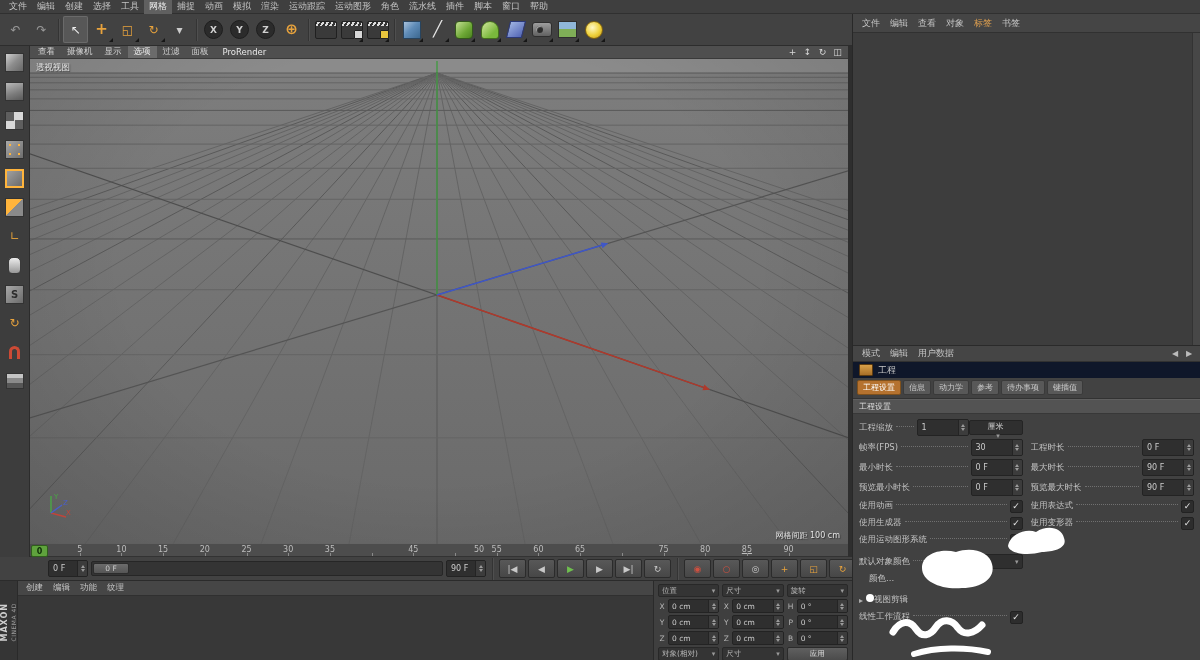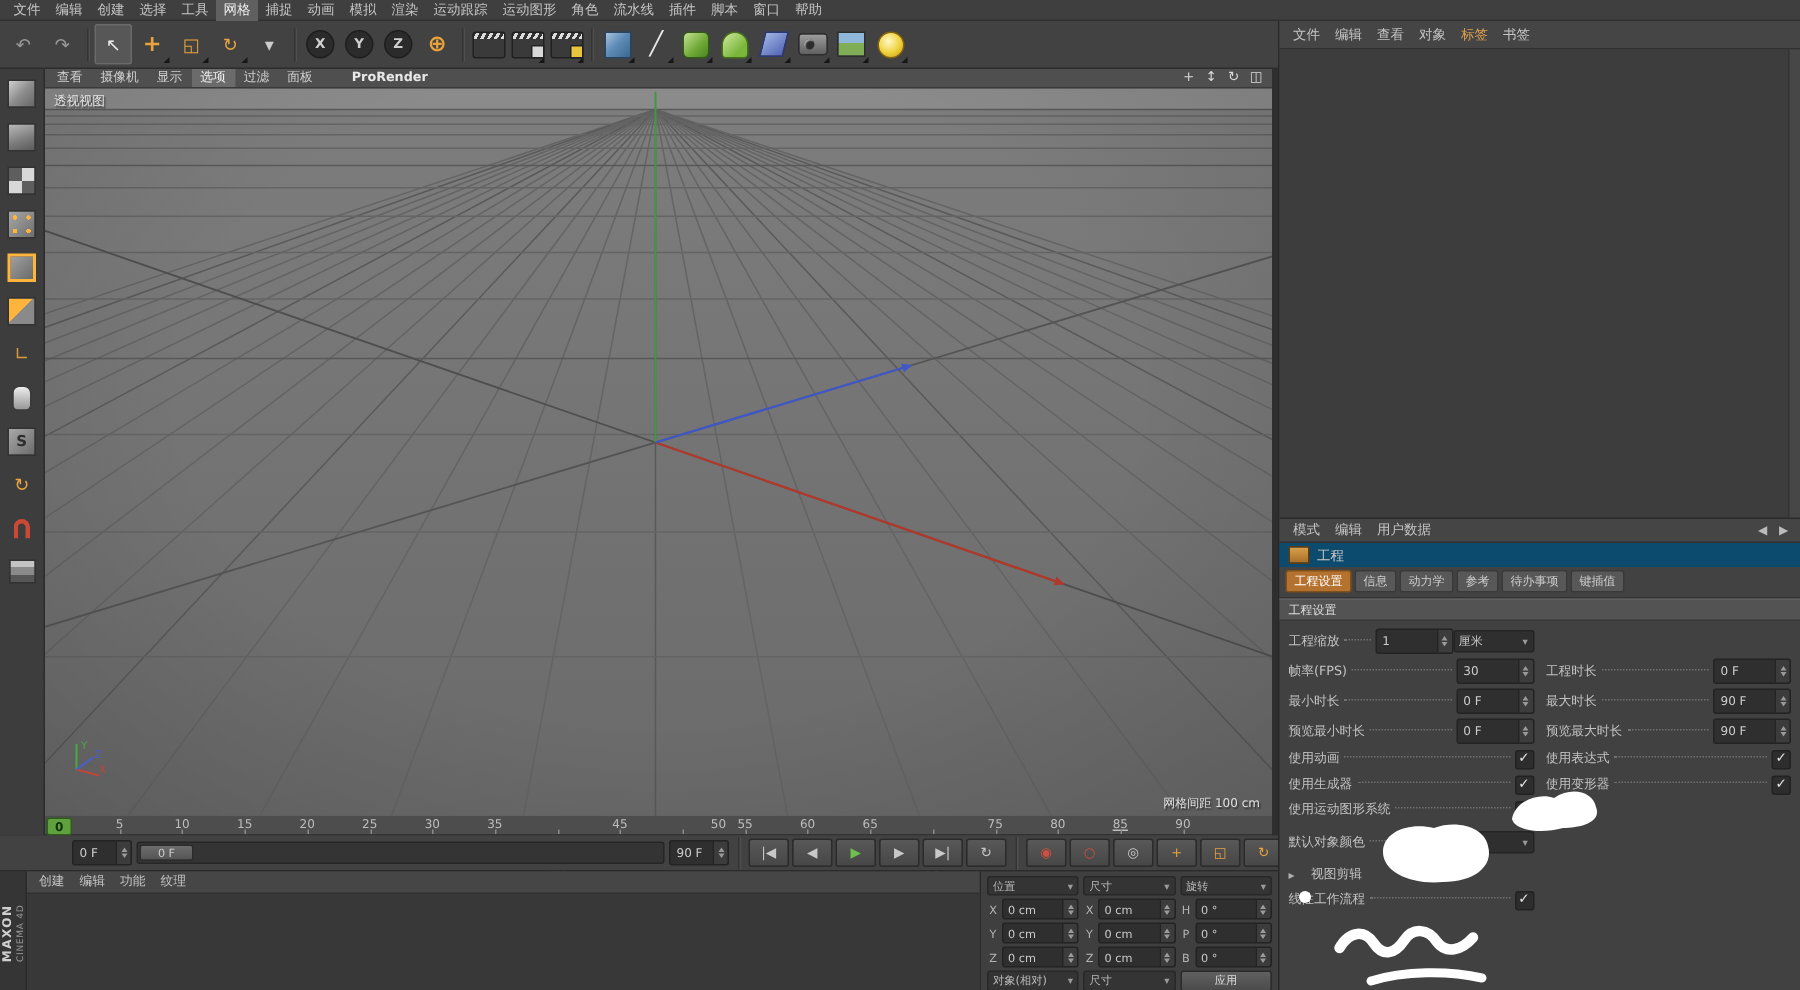--- a/index.html
+++ b/index.html
@@ -59,21 +59,21 @@
   .magnet-ic{width:11px;height:13px;border:3px solid #cc4a35;border-bottom:none;border-radius:7px 7px 0 0;box-sizing:border-box;display:block;}
   .layers-ic{width:16px;height:14px;border:1px solid #333;background:linear-gradient(#c4c4c4 0 4px,#8a8a8a 4px 9px,#565656 9px);}
   .boxed{width:17px;height:17px;background:linear-gradient(135deg,#a8a8a8,#6b6b6b);border:1px solid #333;
         display:flex;align-items:center;justify-content:center;font-size:10px;font-weight:bold;color:#2d2d2d;}
 
   
   #viewport-menubar{left:30px;top:46px;width:818px;height:13px;background:#4f4f4f;border-bottom:1px solid #3a3a3a;
         display:flex;align-items:center;box-sizing:border-box;padding-left:2px;}
   .vp-menu-item{padding:0 6px;font-size:8.5px;color:#cfcfcf;height:100%;display:flex;align-items:center;}
   .vp-menu-item.active{background:#6b6b6b;color:#f0f0f0;}
-  .vp-menu-item.pro{font-weight:bold;color:#e8e8e8;margin-left:14px;}
+  .vp-menu-item.pro{font-weight:normal;color:#e8e8e8;margin-left:2px;}
   #vp-nav{margin-left:auto;display:flex;align-items:center;gap:2px;padding-right:4px;}
   .vp-nav-btn{width:13px;height:11px;display:flex;align-items:center;justify-content:center;font-size:9px;color:#d8d8d8;}
 
   
   #viewport{left:30px;top:59px;width:818px;height:485px;background:#6e6e6e;overflow:hidden;}
   #grid-svg{position:absolute;left:0;top:0;}
   #view-label{position:absolute;left:6px;top:3px;font-size:8.5px;color:#e2e2e2;text-shadow:1px 1px 1px rgba(0,0,0,.55);}
   #grid-spacing{position:absolute;right:8px;bottom:3px;font-size:8px;color:#e0e0e0;text-shadow:1px 1px 1px rgba(0,0,0,.5);}
   #vignette{position:absolute;left:0;top:0;right:0;bottom:0;pointer-events:none;
         background:radial-gradient(ellipse at 50% 42%,rgba(0,0,0,0) 55%,rgba(0,0,0,0.13) 100%);}
@@ -127,21 +127,21 @@
         font-size:7.5px;color:#ddd;display:flex;align-items:center;justify-content:center;}
 
   
   #right{left:852px;top:14px;width:348px;height:646px;background:#414141;border-left:1px solid #282828;box-sizing:border-box;position:absolute;}
   #om-menu{height:18px;background:#454545;border-bottom:1px solid #313131;display:flex;align-items:center;padding:0 4px;}
   #om-body{height:312px;background:#3d3d3d;border-bottom:1px solid #2a2a2a;position:relative;}
   #om-scroll{position:absolute;right:0;top:0;width:7px;height:100%;background:#474747;border-left:1px solid #333;}
   #attr-menu{height:15px;background:#454545;border-bottom:1px solid #313131;display:flex;align-items:center;padding:0 4px;}
   #attr-menu .spacer{flex:1;}
   .mini-btn{width:14px;height:12px;display:flex;align-items:center;justify-content:center;font-size:8px;color:#bbb;}
-  #attr-obj-row{height:16px;display:flex;align-items:center;padding-left:6px;gap:5px;background:#0c4a6e;}
+  #attr-obj-row{height:16px;display:flex;align-items:center;padding-left:6px;gap:5px;background:#0f172a;}
   .obj-icon{width:12px;height:10px;background:linear-gradient(#d8a049,#a86f28);border:1px solid #5e3c10;border-radius:1px;}
   #attr-tabs{display:flex;gap:2px;padding:2px 4px 3px 4px;background:#424242;border-bottom:1px solid #323232;flex-wrap:nowrap;}
   .attr-tab{padding:1px 5px;font-size:8px;background:#585858;border:1px solid #3a3a3a;border-radius:2px;color:#ccc;white-space:nowrap;}
   .attr-tab.active{background:#b5722f;border-color:#7e501c;color:#fff;}
   #attr-section{height:13px;background:#535353;border-top:1px solid #5f5f5f;border-bottom:1px solid #383838;
         display:flex;align-items:center;padding-left:6px;font-size:8px;color:#dedede;}
   #attr-body{padding:5px 6px;display:flex;flex-direction:column;gap:3px;font-size:8.5px;}
   .attr-row{display:flex;gap:8px;align-items:center;min-height:14px;}
   .attr-half{flex:1;display:flex;align-items:center;min-width:0;}
   .attr-label{color:#c2c2c2;white-space:nowrap;overflow:hidden;}
@@ -662,21 +662,21 @@
           <div class="attr-half">
             <span class="attr-label">工程缩放</span>
             <span class="leader"></span>
             <div class="spinbox" style="width: 50px;">
               <span class="val" style="flex: 1 1 0%;">1</span>
               <span class="spinner">
                 <i class="up"></i>
                 <i class="dn"></i>
               </span>
             </div>
-            <div class="dropdown" style="width: 46px;">
+            <div class="dropdown" style="width: 46px; flex-direction: column;">
               <span>厘米</span>
               <span class="dd-arrow">▾</span>
             </div>
           </div>
           <div class="attr-half"></div>
         </div>
         <div class="attr-row">
           <div class="attr-half">
             <span class="attr-label">帧率(FPS)</span>
             <span class="leader"></span>
@@ -783,20 +783,23 @@
         <div class="attr-row" style="margin-top: 4px;">
           <div class="attr-half">
             <span class="attr-label">默认对象颜色</span>
             <span class="leader"></span>
             <div class="dropdown" style="width: 64px;">
               <span></span>
               <span class="dd-arrow">▾</span>
             </div>
           </div>
           <div class="attr-half"></div>
+        </div>
+        <div class="attr-row indent">
+          <span class="attr-label">颜色...</span>
         </div>
         <div class="attr-row" style="margin-top: 4px;">
           <span class="tri">▸</span>
           <span class="attr-label">视图剪辑</span>
         </div>
         <div class="attr-row">
           <div class="attr-half">
             <span class="attr-label">线性工作流程</span>
             <span class="leader"></span>
             <span class="checkbox">✓</span>

